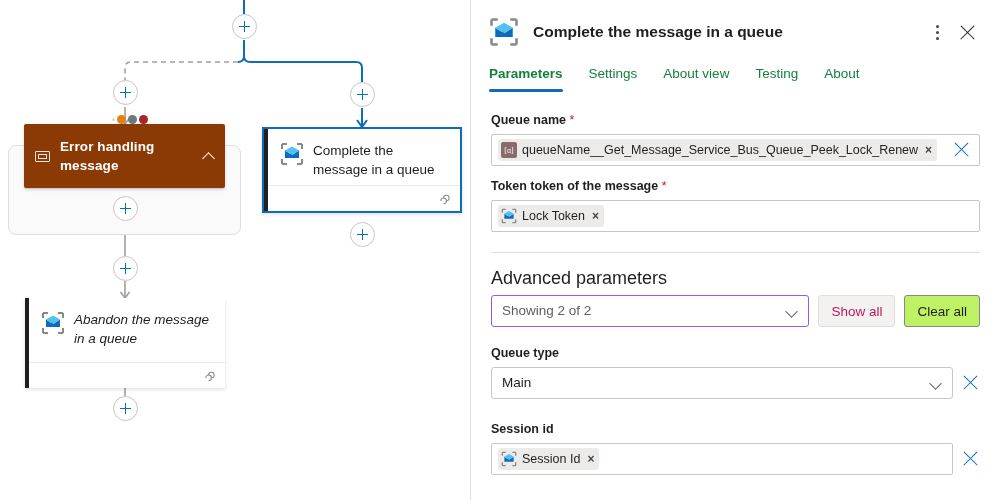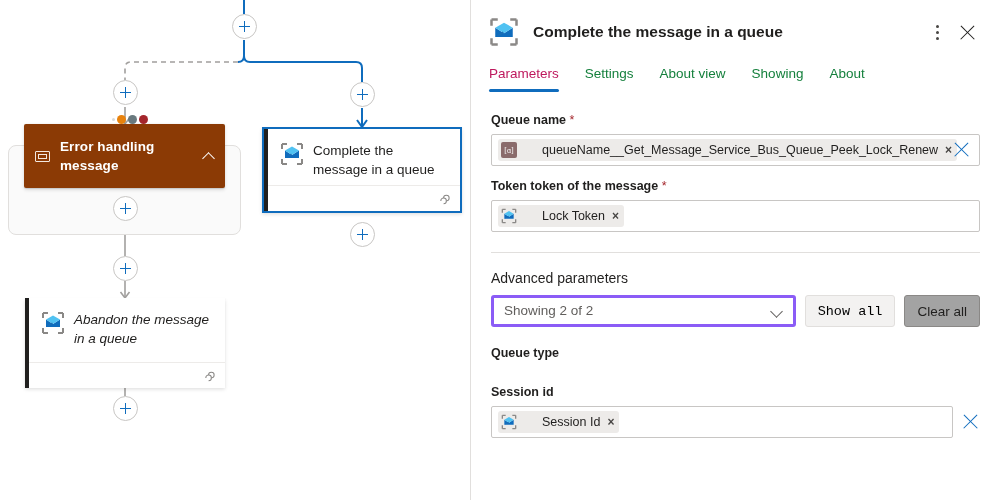--- a/index.html
+++ b/index.html
@@ -95,83 +95,83 @@
   .kebab span:nth-child(3){top:12px;}
   .xicon{width:17px;height:17px;position:relative;}
   .xicon::before,.xicon::after{
     content:"";position:absolute;left:-1px;top:8px;width:19px;height:1.3px;background:#201f1e;
   }
   .xicon::before{transform:rotate(45deg);}
   .xicon::after{transform:rotate(-45deg);}
 
   .tabs{display:flex;align-items:flex-end;padding:18px 18px 0 18px;gap:26px;}
   .tab{position:relative;padding-bottom:9px;font-size:13.5px;color:#15803d;line-height:18px;}
-  .tab.active{color:#be185d;font-weight:normal;}
+  .tab.active{color:#15803d;font-weight:bold;}
   .tab.active::after{
     content:"";position:absolute;left:0;right:0;bottom:0;height:2.6px;background:#0f6cbd;border-radius:2px;
   }
 
   .panel-body{padding:20px 20px 0 20px;}
   .field{margin-bottom:12px;}
   .flabel{font-size:12.5px;color:#201f1e;font-weight:600;margin-bottom:5px;line-height:17px;}
   .flabel .req{color:#a4262c;font-weight:normal;}
 
   .inputrow{display:flex;align-items:center;gap:9px;}
   .inputbox{
     flex:1;min-height:32px;border:1px solid #c8c6c4;border-radius:2px;background:#fff;
     display:flex;align-items:center;padding:3px 6px;box-sizing:border-box;position:relative;
   }
 
   .chip{
     display:inline-flex;align-items:center;background:#edebe9;border-radius:3px;
     padding:2px 5px 2px 3px;max-width:100%;height:22px;box-sizing:border-box;
   }
   .chip .chip-ico{width:16px;height:16px;flex:0 0 16px;margin-right:5px;}
-  .chip .chip-txt{font-size:12.5px;color:#201f1e;white-space:nowrap;line-height:16px;margin-left:20px;}
+  .chip .chip-txt{font-size:12.5px;color:#201f1e;white-space:nowrap;line-height:16px;}
   .chip .chip-x{
     margin-left:7px;font-size:12px;color:#484644;line-height:12px;font-weight:bold;flex:0 0 auto;
   }
   .expr-ico{
     width:16px;height:16px;border-radius:2px;background:#8a6b6b;
     display:flex;align-items:center;justify-content:center;
     font-size:8px;color:#fff;font-family:"Liberation Serif",serif;
   }
   .clear-x{
     width:18px;height:18px;position:relative;flex:0 0 18px;
   }
   .clear-x::before,.clear-x::after{
     content:"";position:absolute;left:-1px;top:8px;width:19px;height:1.3px;background:#0f6cbd;
   }
   .clear-x::before{transform:rotate(45deg);}
   .clear-x::after{transform:rotate(-45deg);}
   .clear-x.inbox{position:absolute;right:8px;top:50%;margin-top:-9px;}
 
   .divider{height:1px;background:#e1dfdd;margin:20px 0 16px 0;}
 
-  .sec-title{font-size:14px;color:#201f1e;margin-bottom:8px;line-height:18px;}
+  .sec-title{font-size:18px;color:#201f1e;margin-bottom:8px;line-height:18px;}
   .advrow{display:flex;align-items:center;gap:9px;}
   .combo{
-    flex:1;height:32px;border:3px solid #8b5cf6;border-radius:3px;background:#fff;
+    flex:1;height:32px;border:1px solid #8b5cf6;border-radius:3px;background:#fff;
     display:flex;align-items:center;padding:0 10px;box-sizing:border-box;position:relative;
   }
   .combo .cval{font-size:13.5px;color:#605e5c;flex:1;line-height:18px;}
   .combo.plain{border:1px solid #c8c6c4;}
   .combo.plain .cval{color:#201f1e;}
   .chev{width:12px;height:12px;position:relative;flex:0 0 12px;}
   .chev::before{
     content:"";position:absolute;left:1px;top:2px;width:8px;height:8px;
     border-right:1.4px solid #605e5c;border-bottom:1.4px solid #605e5c;
     transform:rotate(45deg);
   }
   .btn{
-    height:32px;padding:0 12px;border:1px solid #8a8886;border-radius:3px;background:#a3a3a3;
+    height:32px;padding:0 12px;border:1px solid #8a8886;border-radius:3px;background:#bef264;
     font-size:13.5px;color:#201f1e;display:flex;align-items:center;box-sizing:border-box;
     font-family:"Liberation Sans",sans-serif;
   }
-  .btn.disabled{color:#000000;border-color:#e1dfdd;background:#f3f2f1;font-family:Liberation Mono, monospace;}
+  .btn.disabled{color:#be185d;border-color:#e1dfdd;background:#f3f2f1;}
 
   .gap18{height:18px;}
   .gap10{height:10px;}
 </style>
 </head>
 <body>
 
 <div class="app">
 
   <div class="canvas">
@@ -291,21 +291,21 @@
       </span>
       <span class="hdr-btn">
         <span class="xicon"></span>
       </span>
     </div>
 
     <div class="tabs">
       <div class="tab active">Parameters</div>
       <div class="tab">Settings</div>
       <div class="tab">About view</div>
-      <div class="tab">Showing</div>
+      <div class="tab">Testing</div>
       <div class="tab">About</div>
     </div>
 
     <div class="panel-body">
 
       <div class="field">
         <div class="flabel">
           <span>Queue name</span><span class="req"> *</span>
         </div>
         <div class="inputrow">
@@ -353,20 +353,27 @@
           <span class="chev"></span>
         </div>
         <div class="btn disabled">Show all</div>
         <div class="btn">Clear all</div>
       </div>
 
       <div class="gap18"></div>
 
       <div class="field">
         <div class="flabel">Queue type</div>
+        <div class="inputrow">
+          <div class="combo plain">
+            <span class="cval">Main</span>
+            <span class="chev"></span>
+          </div>
+          <span class="clear-x"></span>
+        </div>
       </div>
 
       <div class="gap10"></div>
 
       <div class="field">
         <div class="flabel">Session id</div>
         <div class="inputrow">
           <div class="inputbox">
             <span class="chip">
               <span class="chip-ico">

